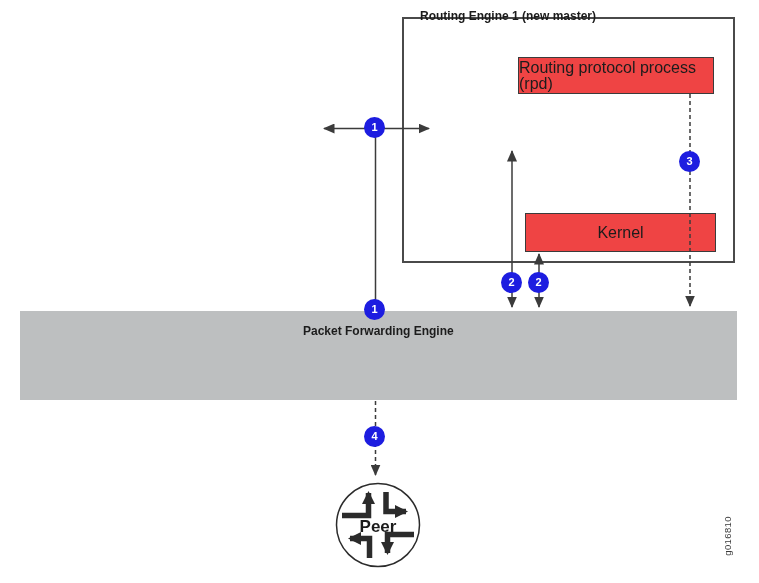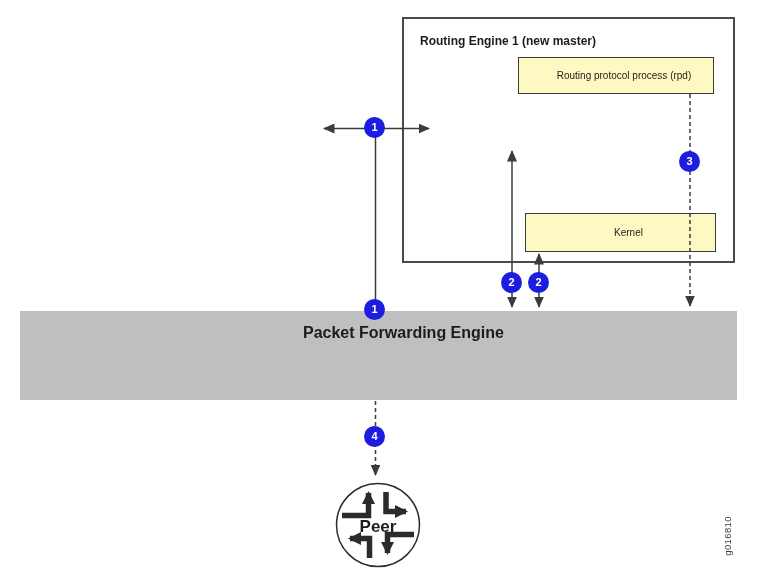--- a/index.html
+++ b/index.html
@@ -1,40 +1,40 @@
 <!DOCTYPE html>
 <html><head>
 <meta charset="utf-8">
 <style>
   html,body { margin:0; padding:0; background:#ffffff; }
   .canvas {
     position:relative; width:759px; height:583px; background:#ffffff;
     font-family:"Liberation Sans", sans-serif; color:#1c1c1c; overflow:hidden;
   }
   .box {
-    position:absolute; background:#fef9c3; border:1.7px solid #3b3b3b;
+    position:absolute; background:#ef4444; border:1.7px solid #3b3b3b;
     display:flex; align-items:center; justify-content:center;
-    font-size:10px; line-height:1; box-sizing:border-box;padding-left:16px;
+    font-size:16px; line-height:1; box-sizing:border-box;
   }
   .re-box {
     position:absolute; left:402px; top:17px; width:333px; height:246px;
     border:2px solid #4a4a4a; box-sizing:border-box; background:transparent;
   }
   .re-title {
-    position:absolute; left:420px; top:34px; font-size:12px; font-weight:bold;
+    position:absolute; left:420px; top:9px; font-size:12px; font-weight:bold;
   }
   .rpd-box      { left:518px; top:57px;  width:196px; height:37px; }
   .chassisd-box { left:431px; top:110px; width:192px; height:38px; }
   .kernel-box   { left:525px; top:213px; width:191px; height:39px; }
   .pfe-bar {
     position:absolute; left:20px; top:311px; width:717px; height:89px;
     background:#bdbfc0;
   }
   .pfe-label {
-    position:absolute; left:283px; top:13px; font-size:16px; font-weight:bold;
+    position:absolute; left:283px; top:13px; font-size:12px; font-weight:bold;
     color:#1c1c1c; white-space:nowrap;
   }
   .svg-layer { position:absolute; left:0; top:0; }
   .badge {
     position:absolute; width:21px; height:21px; border-radius:50%;
     background:#1d1de0; color:#ffffff; font-size:11px; font-weight:bold;
     display:flex; align-items:center; justify-content:center; line-height:1;
   }
   .badge-1a { left:364px; top:117px; }
   .badge-1b { left:364px; top:299px; }

